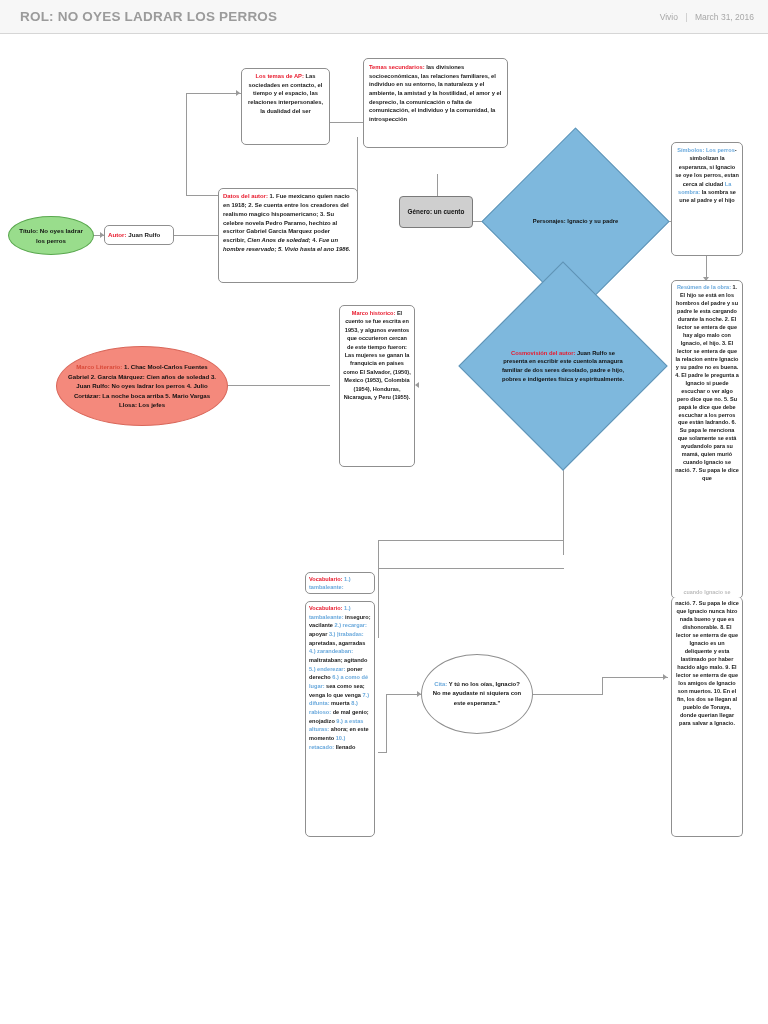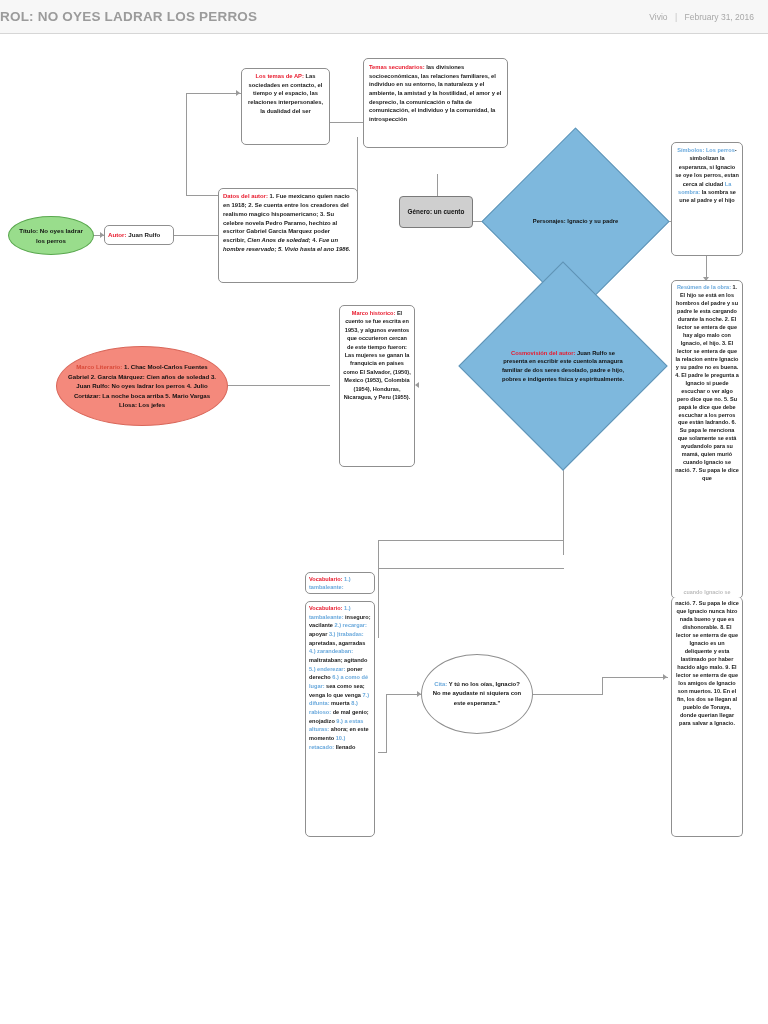--- a/index.html
+++ b/index.html
@@ -19,21 +19,21 @@
   
   .hdr {
     position: absolute;
     left: 0; top: 0;
     width: 768px; height: 34px;
     background: #f7f7f7;
     border-bottom: 1px solid #d6d6d6;
   }
   .hdr-title {
     position: absolute;
-    left: 0; top: 9px;
+    left: 20px; top: 9px;
     font-size: 13.5px;
     font-weight: bold;
     letter-spacing: .2px;
     color: #9b9b9b;
     white-space: nowrap;
   }
   .hdr-meta {
     position: absolute;
     right: 14px; top: 12px;
     font-size: 8.5px;
@@ -142,21 +142,21 @@
 </head>
 <body>
 
 <div id="page">
 
   <div class="hdr">
     <div class="hdr-title">ROL: NO OYES LADRAR LOS PERROS</div>
     <div class="hdr-meta">
       <span>Vivio</span>
       <span class="sep">|</span>
-      <span>February 31, 2016</span>
+      <span>March 31, 2016</span>
     </div>
   </div>
 
   <div class="canvas">
 
     <div class="ln lnh" style="left:93px; top:201px; width:12px;"></div>
     <div class="arw arw-r" style="left:100px; top:198px;"></div>
 
     <div class="ln lnh" style="left:173px; top:201px; width:45px;"></div>
 

